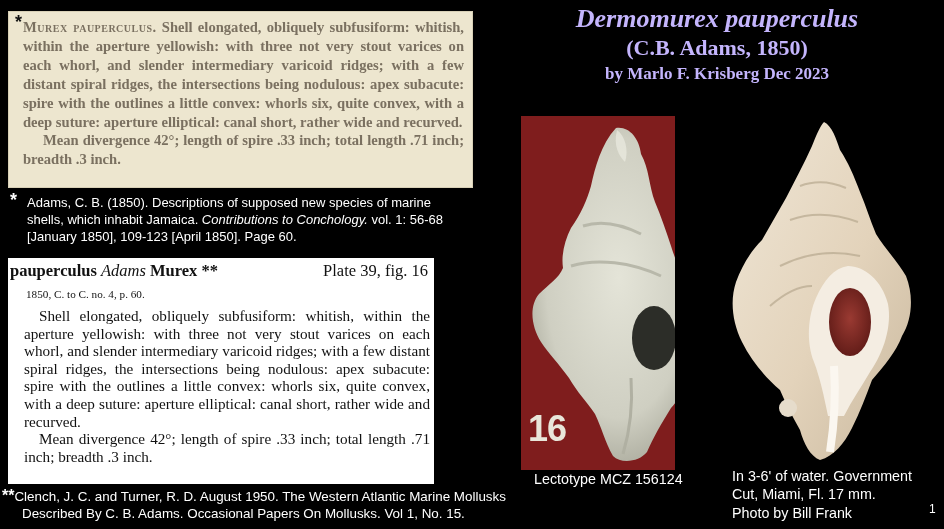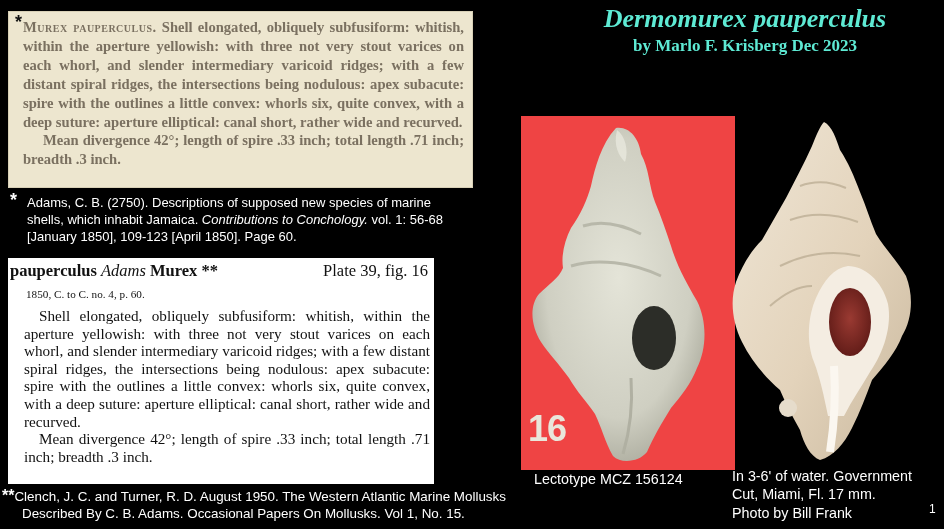--- a/index.html
+++ b/index.html
@@ -63,31 +63,31 @@
   
   .cite2 {
     position: absolute; left: 2px; top: 487px; width: 520px;
     font-size: 13.4px; line-height: 17px; color: #fff;
   }
   .cite2 .star { font-weight: bold; font-size: 16px; }
   .cite2 .line2 { padding-left: 20px; }
 
   
   .title-block {
-    position: absolute; left: 568px; top: 4px; width: 354px;
-    text-align: center; font-family: "Liberation Serif", serif; color: #5eead4;
+    position: absolute; left: 540px; top: 4px; width: 354px;
+    text-align: center; font-family: "Liberation Serif", serif; color: #c4b5fd;
   }
   .title-species { font-style: italic; font-weight: bold; font-size: 26px; line-height: 30px; }
   .title-author { font-weight: bold; font-size: 22px; line-height: 28px; }
   .title-by { font-weight: bold; font-size: 17px; line-height: 24px; }
 
   
   .lecto-photo {
-    position: absolute; left: 521px; top: 116px; width: 214px; height: 354px;
-    background: #ef4444;
+    position: absolute; left: 521px; top: 116px; width: 154px; height: 354px;
+    background: #7f1d1d;
     overflow: hidden;
   }
   .lecto-shell { position: absolute; left: 0; top: 0; width: 189px; height: 354px; }
   .fig-label {
     position: absolute; left: 7px; top: 292px;
     font-family: "Liberation Sans", sans-serif; font-weight: bold; font-size: 36px;
     color: #e9e6da; letter-spacing: -1px;
   }
 
   
@@ -112,21 +112,21 @@
   <span class="star">*</span>
   <p>
     <span class="sc">Murex pauperculus.</span>
     <span>Shell elongated, obliquely subfusiform: whitish, within the aperture yellowish: with three not very stout varices on each whorl, and slender intermediary varicoid ridges; with a few distant spiral ridges, the intersections being nodulous: apex subacute: spire with the outlines a little convex: whorls six, quite convex, with a deep suture: aperture elliptical: canal short, rather wide and recurved.</span>
   </p>
   <p class="indent">Mean divergence 42°; length of spire .33 inch; total length .71 inch; breadth .3 inch.</p>
 </div>
 
 <div class="cite1">
   <span class="star">*</span>
-  <span>Adams, C. B. (2750). Descriptions of supposed new species of marine shells, which inhabit Jamaica. </span><i>Contributions to Conchology.</i><span> vol. 1: 56-68 [January 1850], 109-123 [April 1850]. Page 60.</span>
+  <span>Adams, C. B. (1850). Descriptions of supposed new species of marine shells, which inhabit Jamaica. </span><i>Contributions to Conchology.</i><span> vol. 1: 56-68 [January 1850], 109-123 [April 1850]. Page 60.</span>
 </div>
 
 <div class="ct-panel">
   <div class="ct-head">
     <span class="b">pauperculus</span>
     <i>Adams</i>
     <span class="b">Murex</span>
     <span class="b">**</span>
     <span class="plate">Plate 39, fig. 16</span>
   </div>
@@ -139,20 +139,21 @@
 
 <div class="cite2">
   <div>
     <span class="star">**</span><span>Clench, J. C. and Turner, R. D.  August 1950. The Western Atlantic Marine Mollusks</span>
   </div>
   <div class="line2">Described By C. B. Adams.  Occasional Papers On Mollusks.  Vol 1, No. 15.</div>
 </div>
 
 <div class="title-block">
   <div class="title-species">Dermomurex pauperculus</div>
+  <div class="title-author">(C.B. Adams, 1850)</div>
   <div class="title-by">by Marlo F. Krisberg  Dec 2023</div>
 </div>
 
 <div class="lecto-photo">
   <svg class="lecto-shell" viewBox="0 0 189 354">
     <defs>
       <radialGradient id="lg" cx="50%" cy="45%" r="60%">
         <stop offset="0%" stop-color="#e4e4d8"></stop>
         <stop offset="70%" stop-color="#cfcfc2"></stop>
         <stop offset="100%" stop-color="#a9a99b"></stop>

